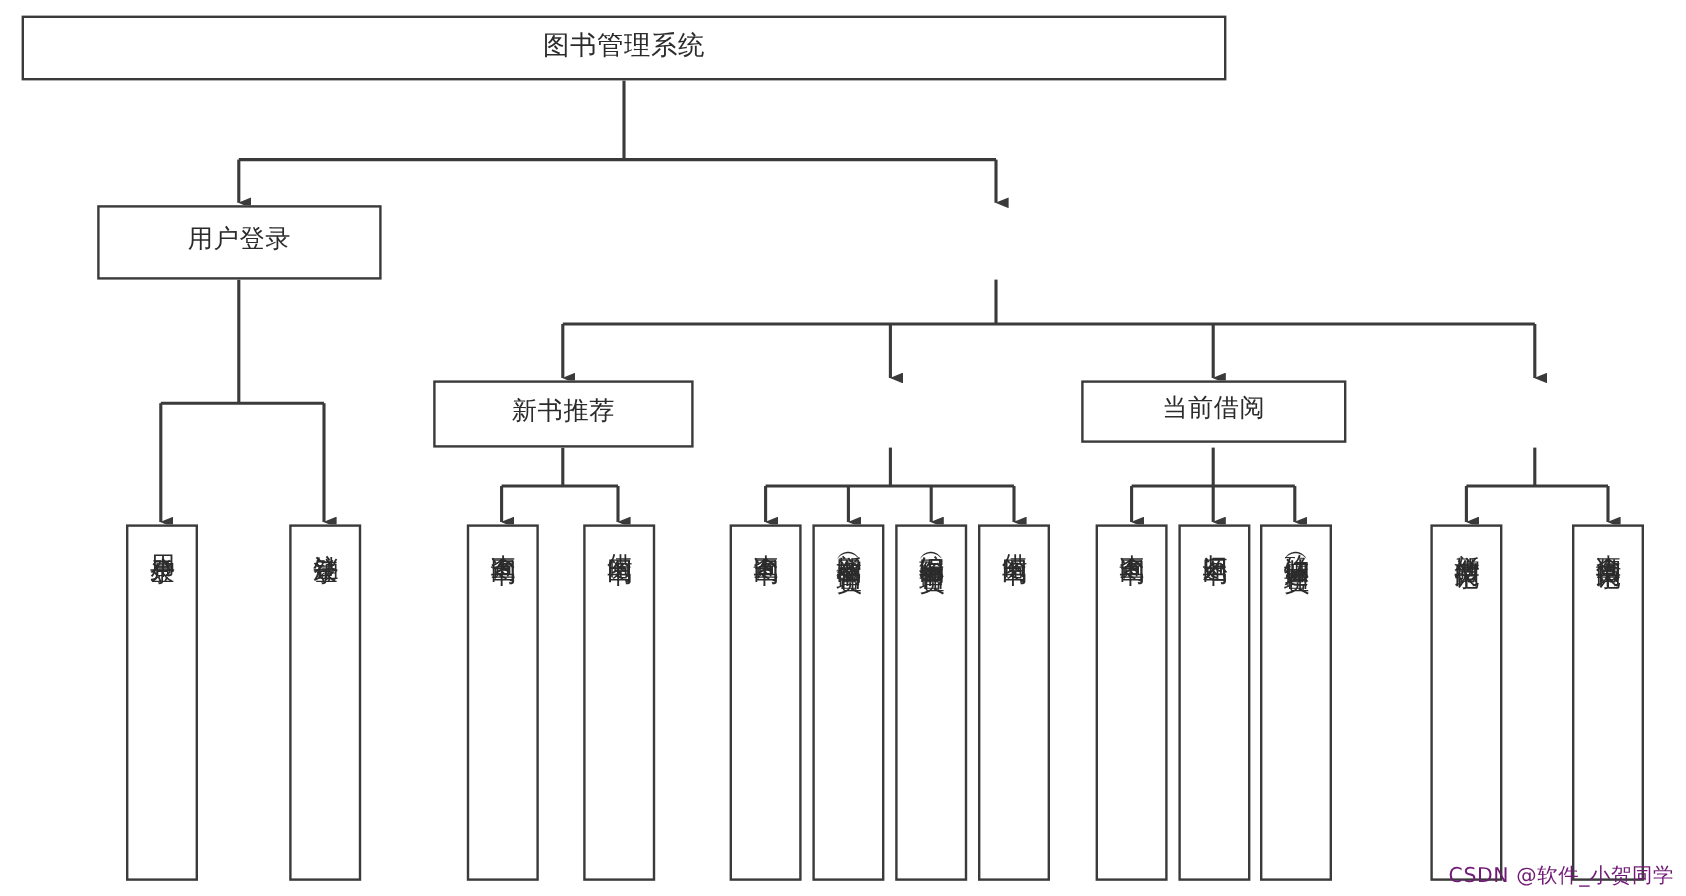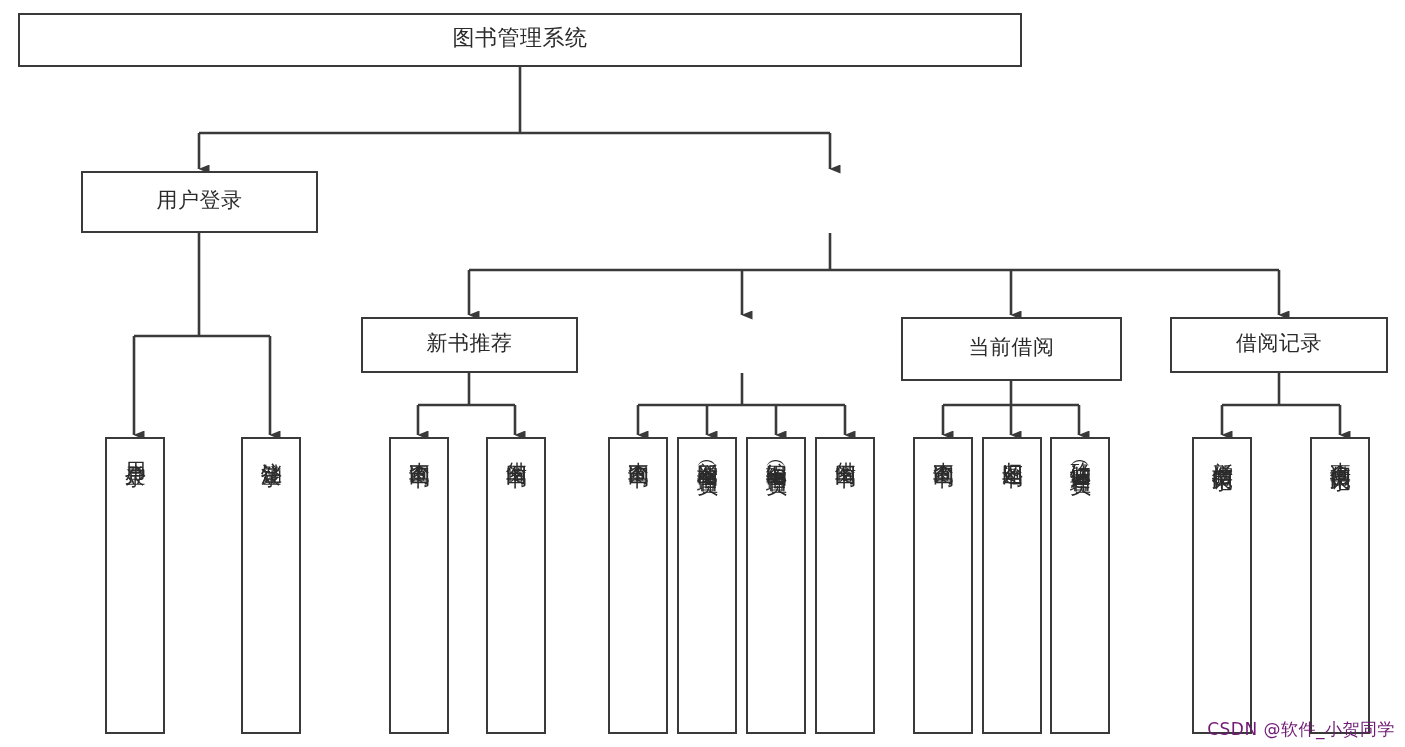--- a/index.html
+++ b/index.html
@@ -133,27 +133,24 @@
   <div class="node h" style="left:81px; top:171px; width:237px; height:62px;">
     <span class="lbl">用户登录</span>
   </div>
 
 
   <div class="node h" style="left:361px; top:317px; width:217px; height:56px;">
     <span class="lbl">新书推荐</span>
   </div>
 
 
-  <div class="node h" style="left:901px; top:317px; width:221px; height:64px;">
+  <div class="node h" style="left:901px; top:317px; width:221px; height:52px;">
     <span class="lbl">当前借阅</span>
   </div>
 
-  <div class="node h" style="left:1170px; top:317px; width:218px; height:56px;">
-    <span class="lbl">借阅记录</span>
-  </div>
 
   <div class="node v" style="left:105px; top:437px; width:60px; height:297px;">
     <span class="lbl">用户登录</span>
   </div>
 
   <div class="node v" style="left:241px; top:437px; width:60px; height:297px;">
     <span class="lbl">注销登录</span>
   </div>
 
   <div class="node v" style="left:389px; top:437px; width:60px; height:297px;">

